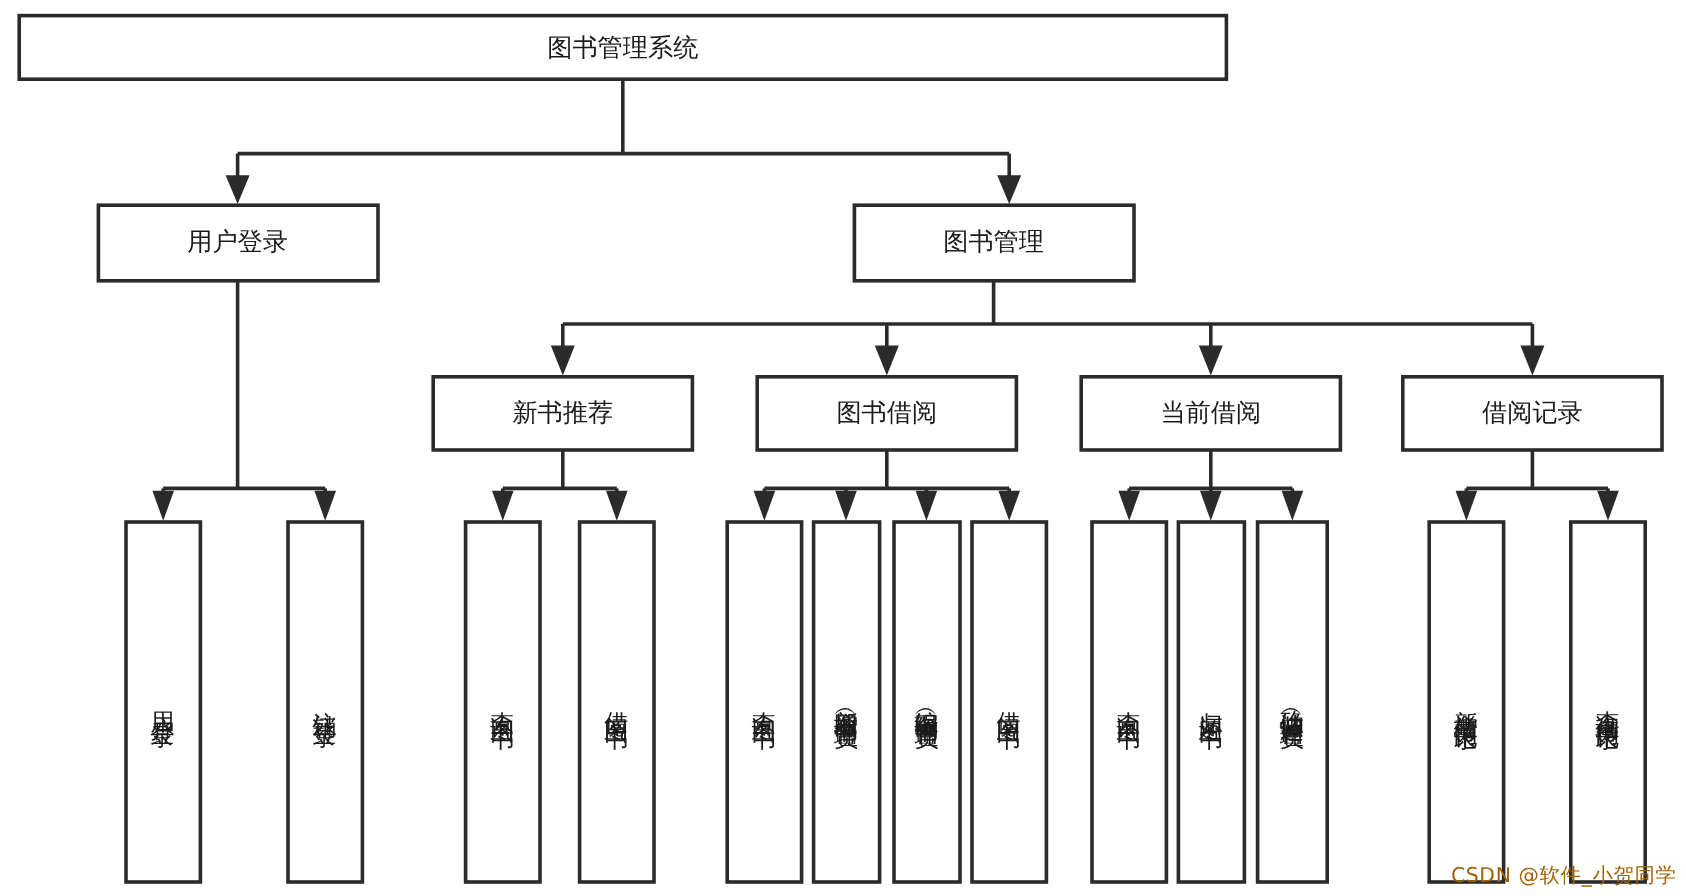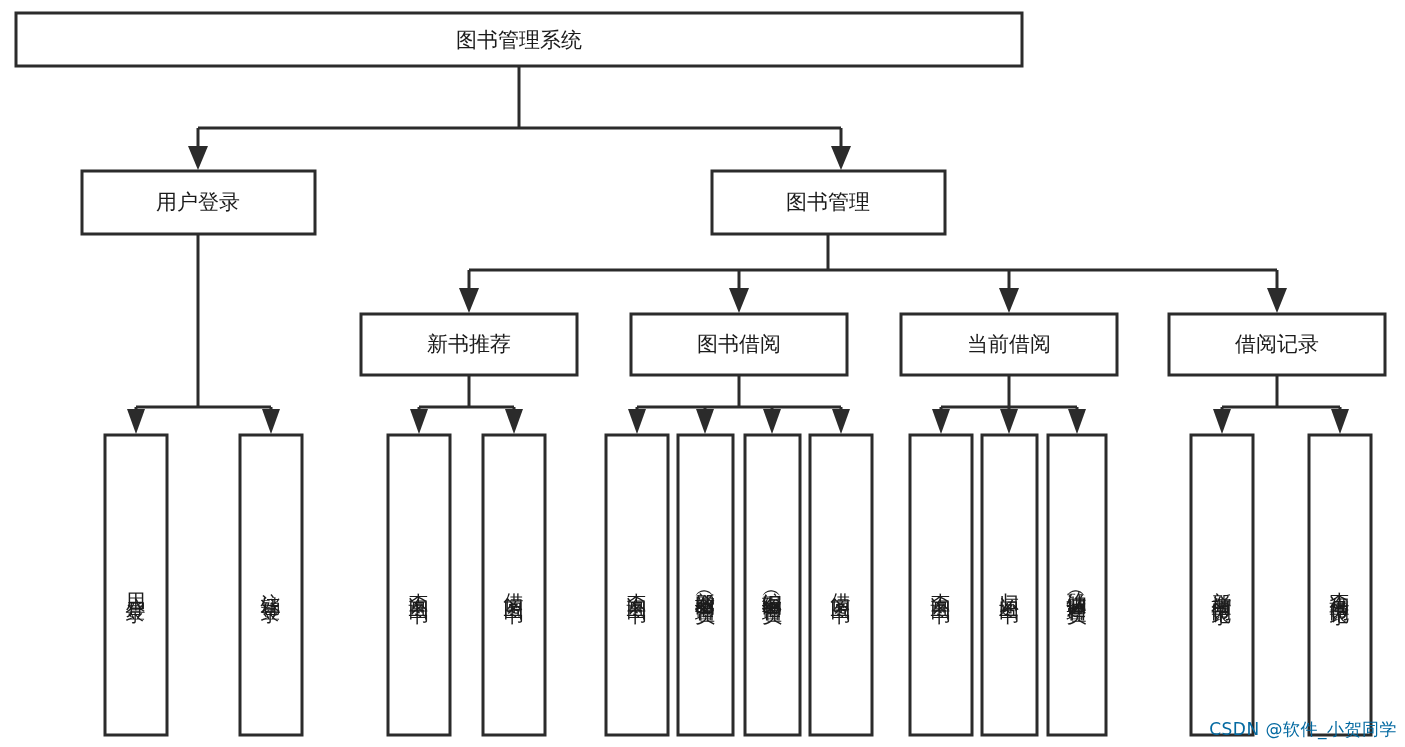--- a/index.html
+++ b/index.html
@@ -63,21 +63,21 @@
     justify-content: center;
     white-space: nowrap;
     pointer-events: none;
   }
   .watermark {
     position: absolute;
     right: 8px;
     bottom: 6px;
     font-family: "DejaVu Sans", "Liberation Sans", sans-serif;
     font-size: 17px;
-    color: #0369a1;
+    color: #a16207;
     letter-spacing: 0.5px;
     white-space: nowrap;
   }
 </style>
 </head>
 <body>
 
 <div id="diagram-root">
 
   <svg id="flow-svg" viewBox="0 0 1405 747">

